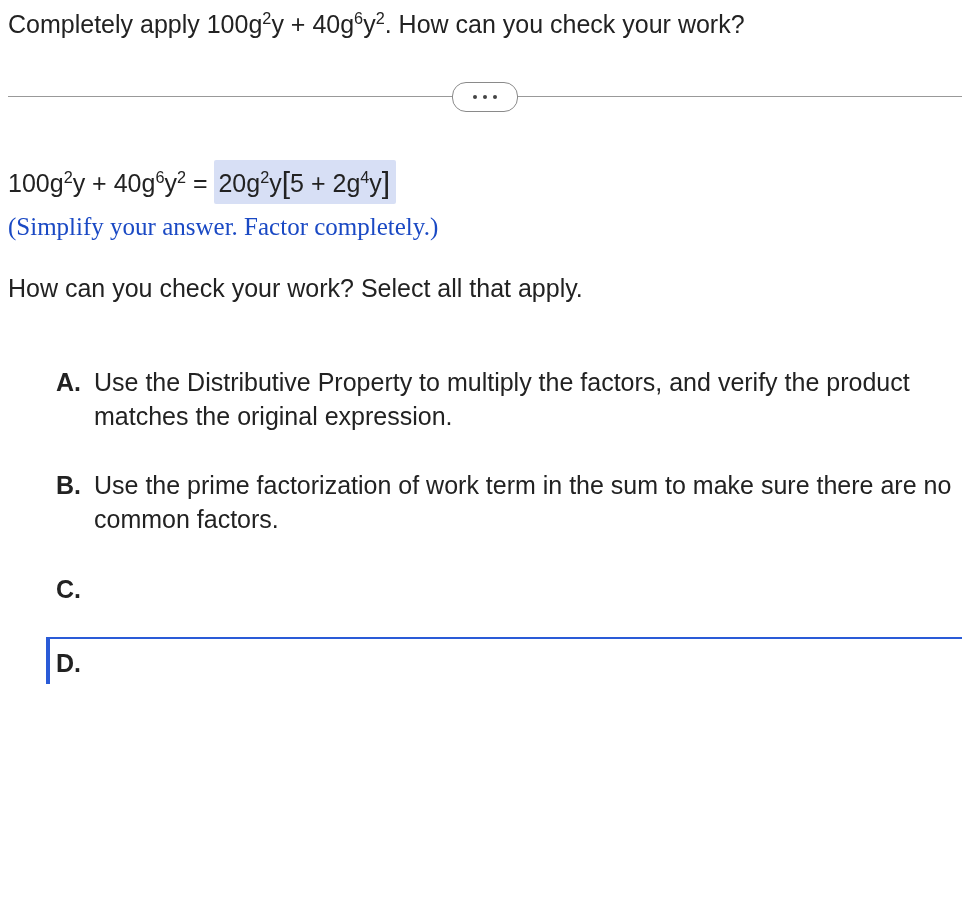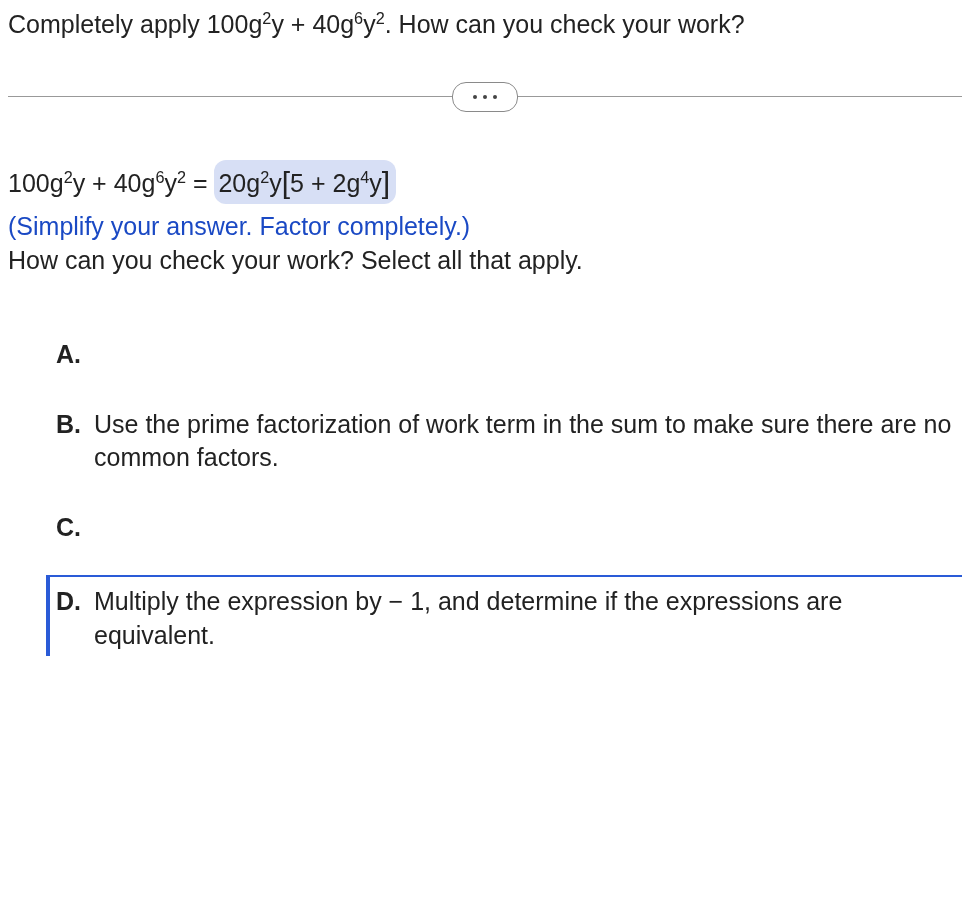--- a/index.html
+++ b/index.html
@@ -42,31 +42,33 @@
   }
   .dots-btn .dot {
     width: 4px; height: 4px; background:#444; border-radius:50%; margin:0 3px;
   }
   .answer-line {
     margin-bottom: 6px;
   }
   .highlight {
     background: #d7dff5;
     padding: 2px 6px 2px 4px;
-    border-radius: 12px;
+    border-radius: 2px;
     display: inline-block;
   }
   .bracket {
     color: #222;
     font-size: 1.2em;
     position: relative;
     top: 1px;
   }
   .hint {
     color: #1a49c4;
+    margin-bottom: 28px;
+    font-family: Liberation Serif, serif;
   }
   .subq {
     margin-bottom: 54px;
   }
   .opts {
     margin-left: 38px;
   }
   .opt {
     display: flex;
     margin-bottom: 26px;
@@ -108,25 +110,25 @@
   <span>100g</span><sup>2</sup><span>y + 40g</span><sup>6</sup><span>y</span><sup>2</sup><span> = </span><span class="highlight"><span>20g</span><sup>2</sup><span>y</span><span class="bracket">[</span><span>5 + 2g</span><sup>4</sup><span>y</span><span class="bracket">]</span></span>
 </div>
 
 <div class="hint">(Simplify your answer. Factor completely.)</div>
 
 <div class="subq">How can you check your work? Select all that apply.</div>
 
 <div class="opts" id="opts">
     <div class="opt">
       <div class="opt-letter">A.</div>
+      <div class="opt-text">Use the Distributive Property to multiply the factors, and verify the product matches the original expression.</div>
     </div>
     <div class="opt">
       <div class="opt-letter">B.</div>
       <div class="opt-text">Use the prime factorization of work term in the sum to make sure there are no common factors.</div>
     </div>
     <div class="opt">
       <div class="opt-letter">C.</div>
     </div>
     <div class="opt selected">
       <div class="opt-letter">D.</div>
-      <div class="opt-text">Multiply the expression by  − 1, and determine if the expressions are equivalent.</div>
     </div>
   </div>
 
 </body></html>

